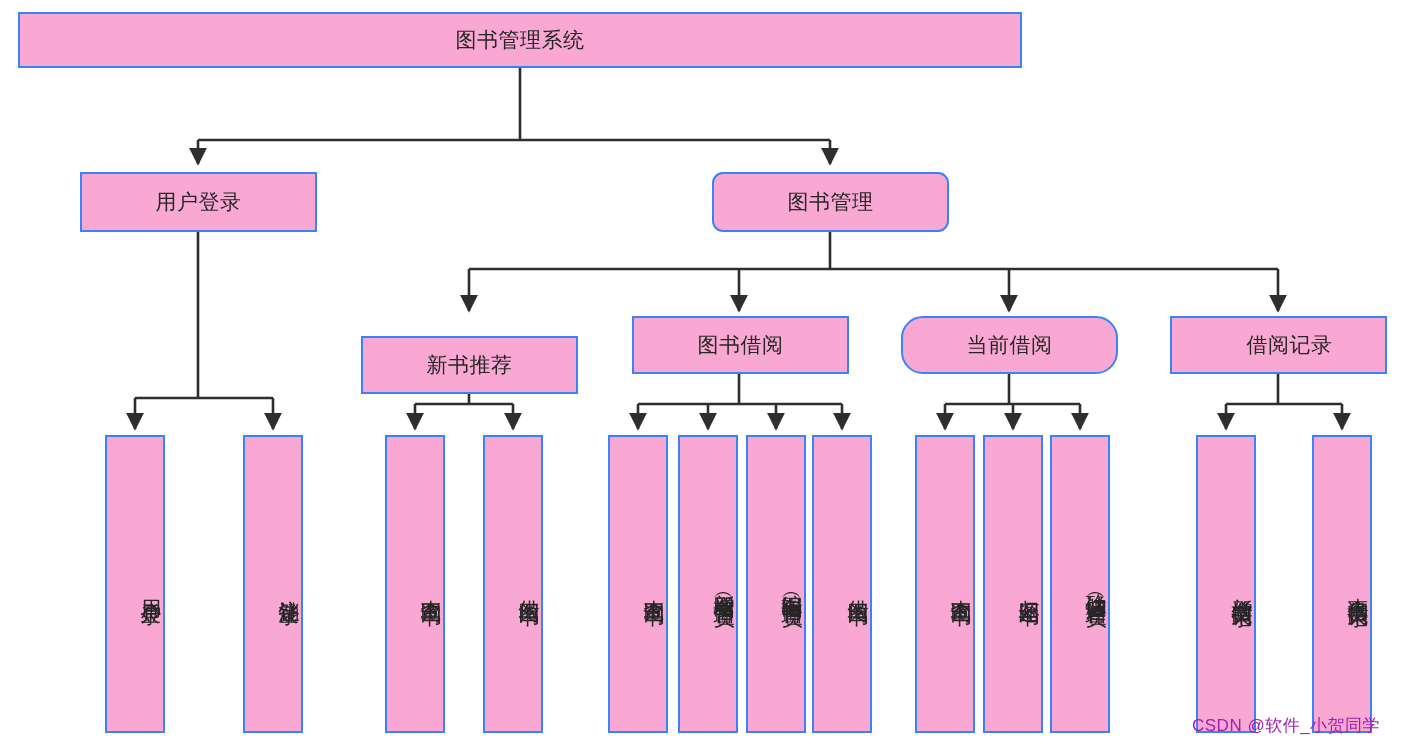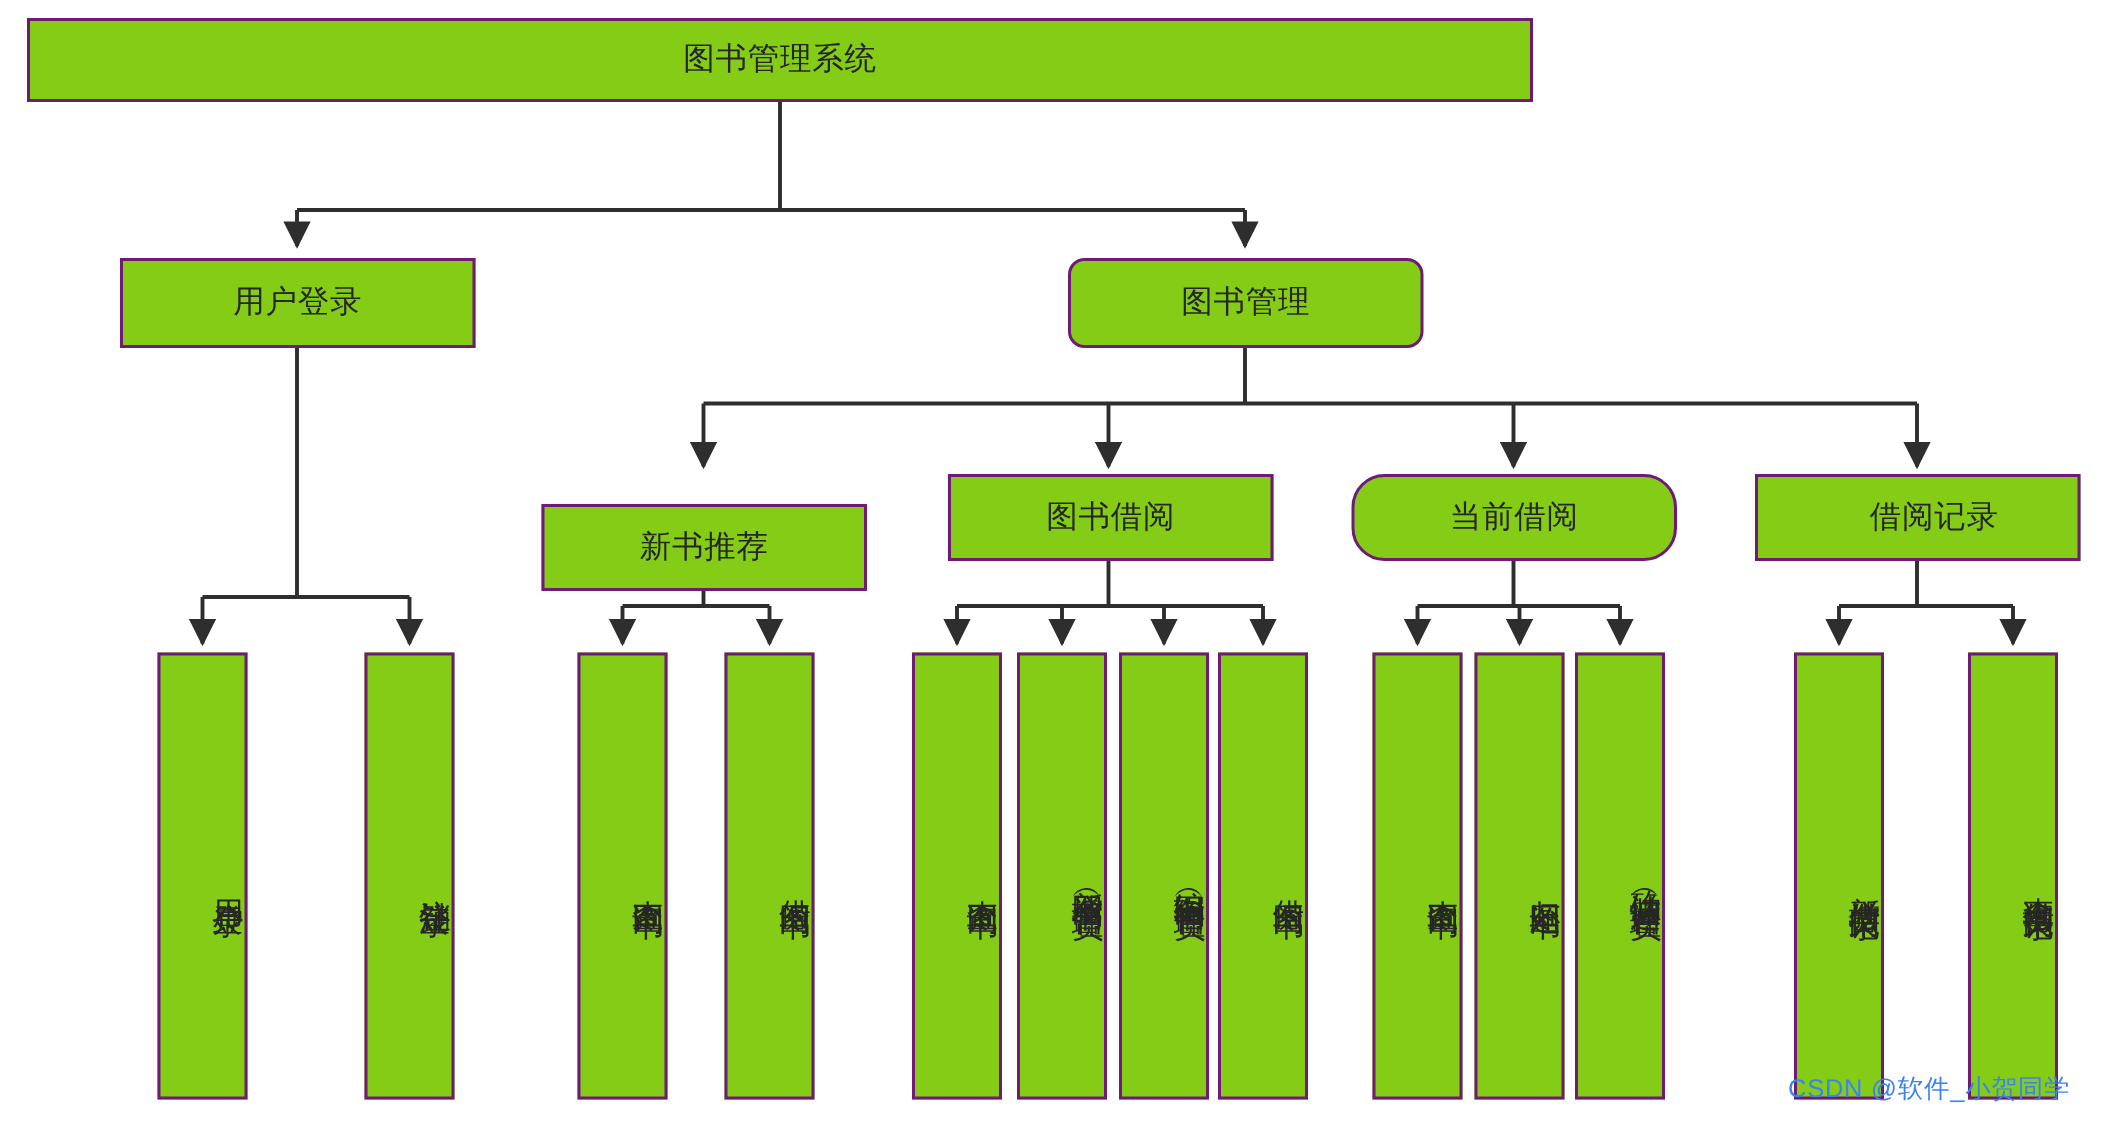--- a/index.html
+++ b/index.html
@@ -21,22 +21,22 @@
     position: absolute;
     left: 0;
     top: 0;
     width: 1405px;
     height: 747px;
     pointer-events: none;
   }
   .node {
     position: absolute;
     box-sizing: border-box;
-    background: #84cc16;
-    border: 2px solid #701a75;
+    background: #f9a8d4;
+    border: 2px solid #3b82f6;
     display: flex;
     align-items: center;
     justify-content: center;
     color: #262626;
     line-height: 1.18;
     letter-spacing: 0.5px;
   }
   .node.horiz {
     font-size: 21px;
   }
@@ -50,21 +50,21 @@
     padding-top: 6px;
   }
   .node.vert.tall-start {
     padding-top: 4px;
   }
   #watermark {
     position: absolute;
     left: 1192px;
     top: 714px;
     font-size: 17px;
-    color: #3b82f6;
+    color: #a21caf;
     white-space: nowrap;
     letter-spacing: 0.5px;
   }
 </style>
 </head>
 <body>
 
 <div id="canvas">
 
   <svg id="edges" viewBox="0 0 1405 747" xmlns="http://www.w3.org/2000/svg">

